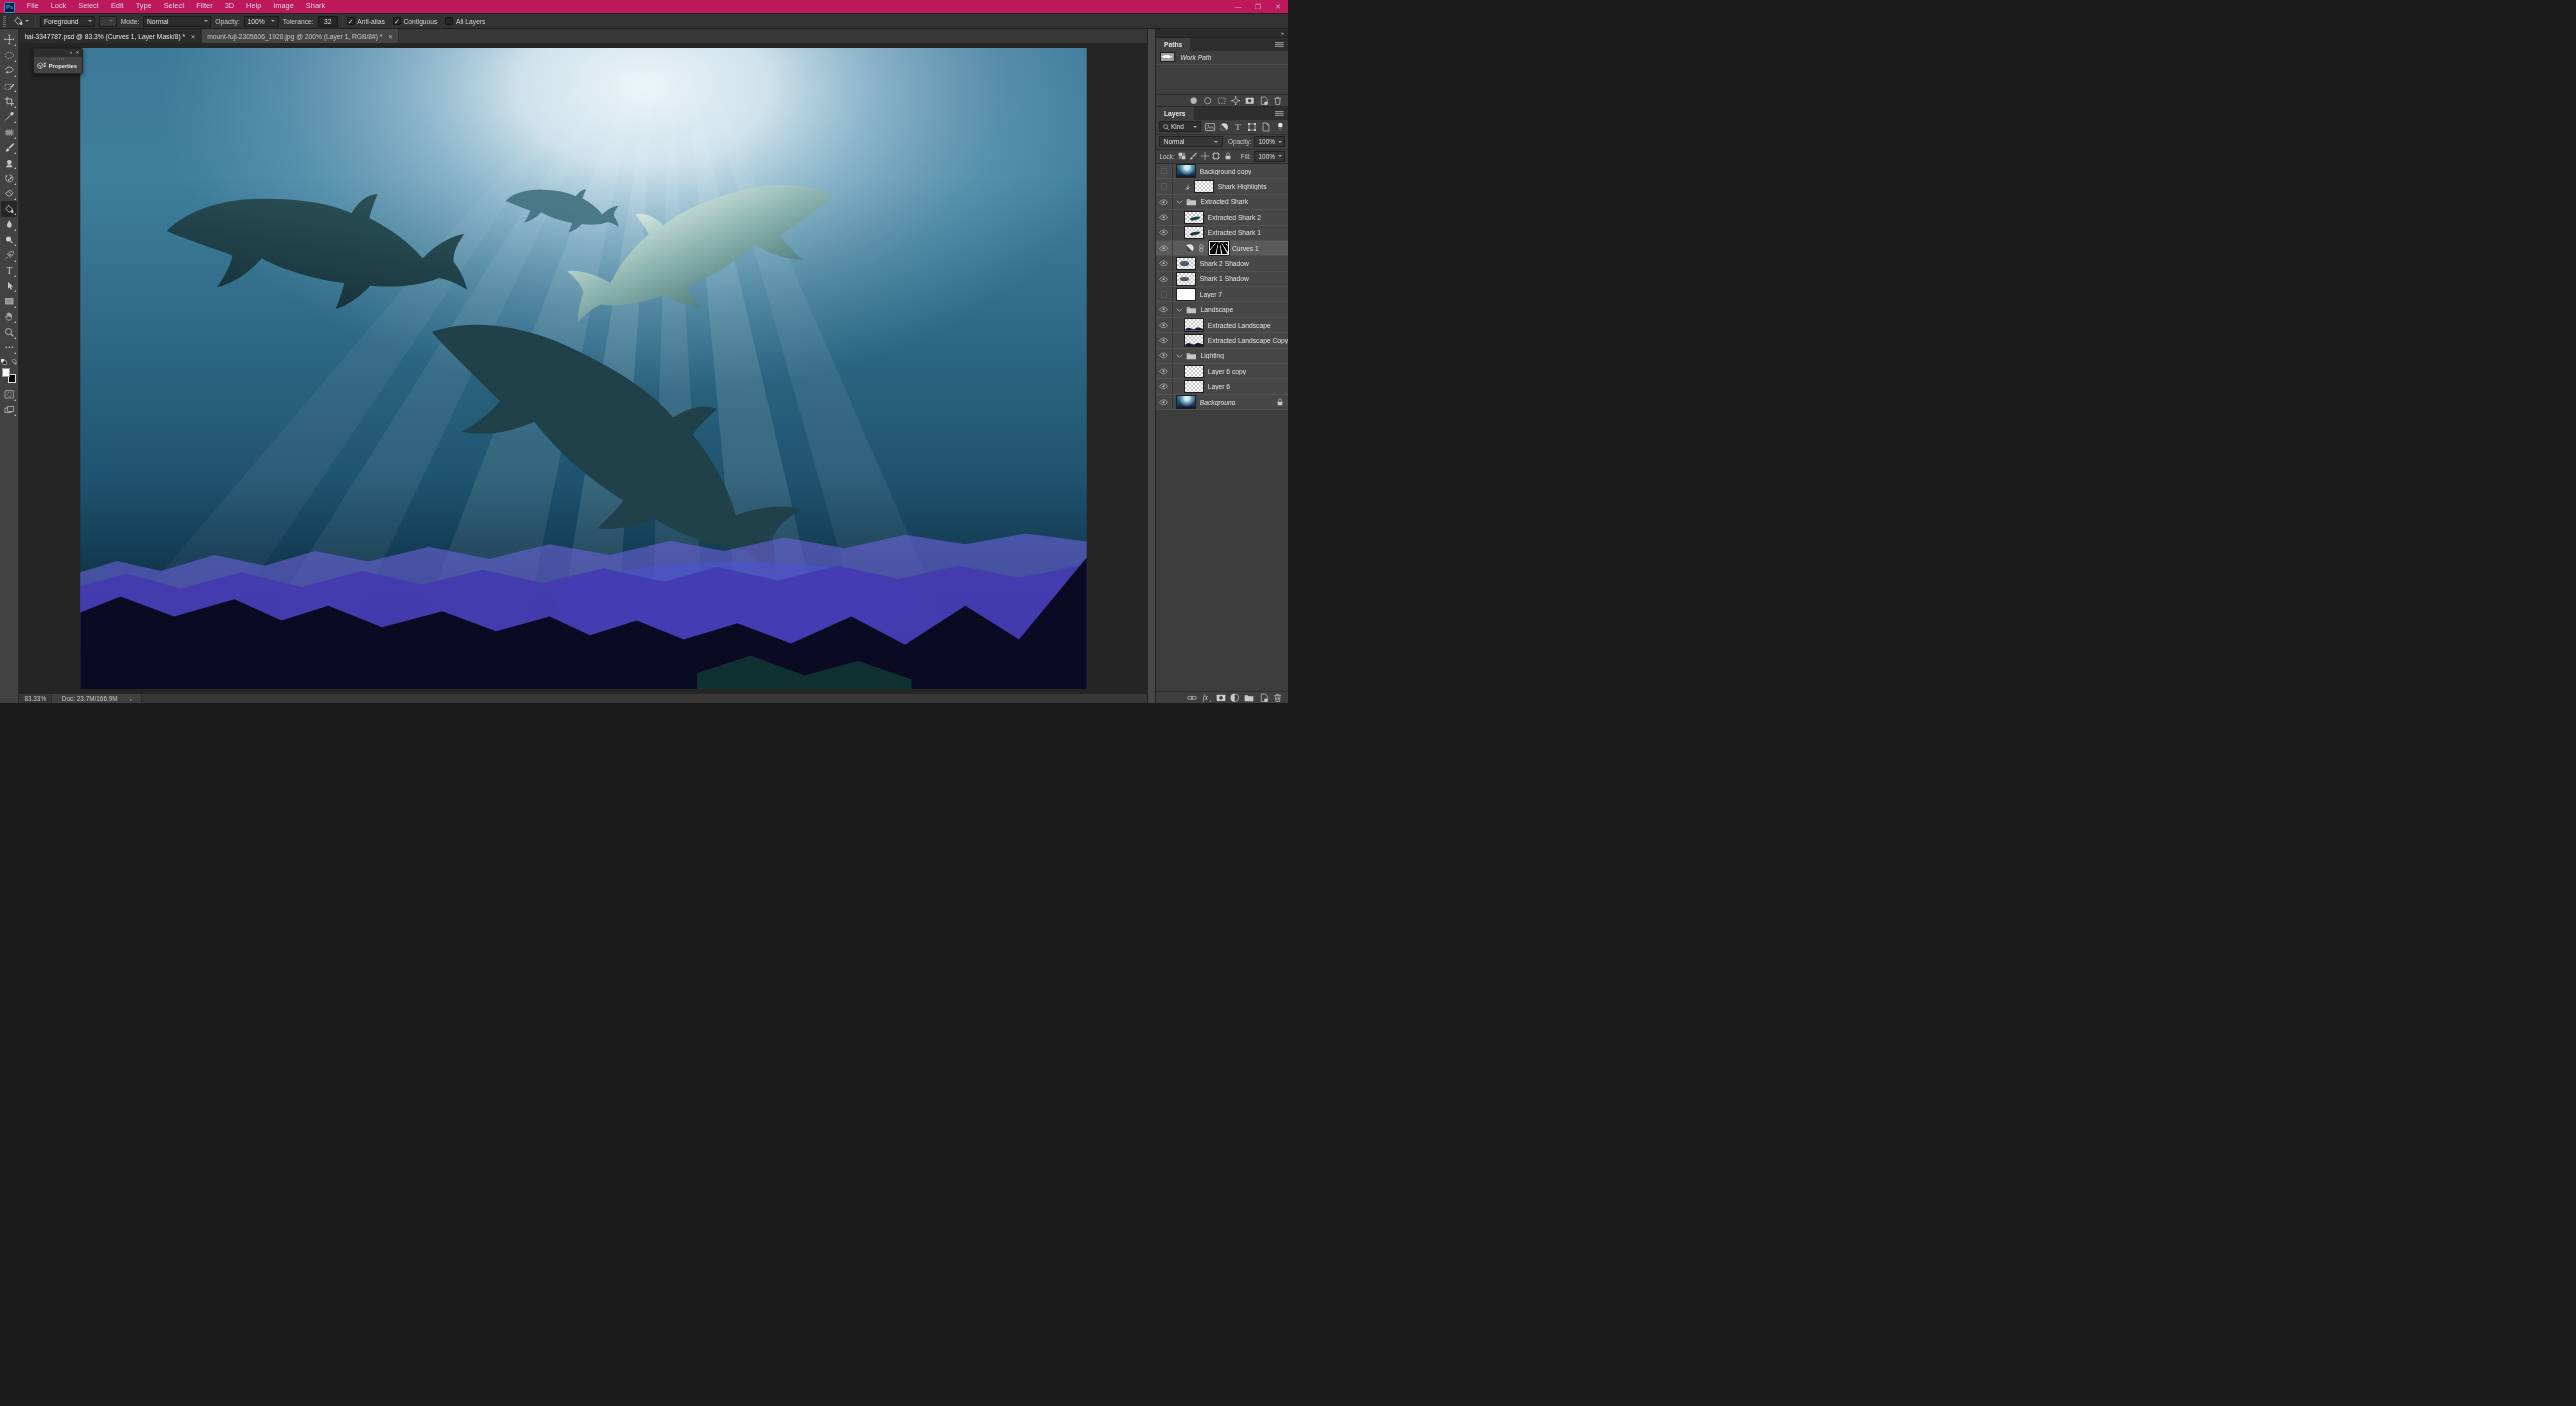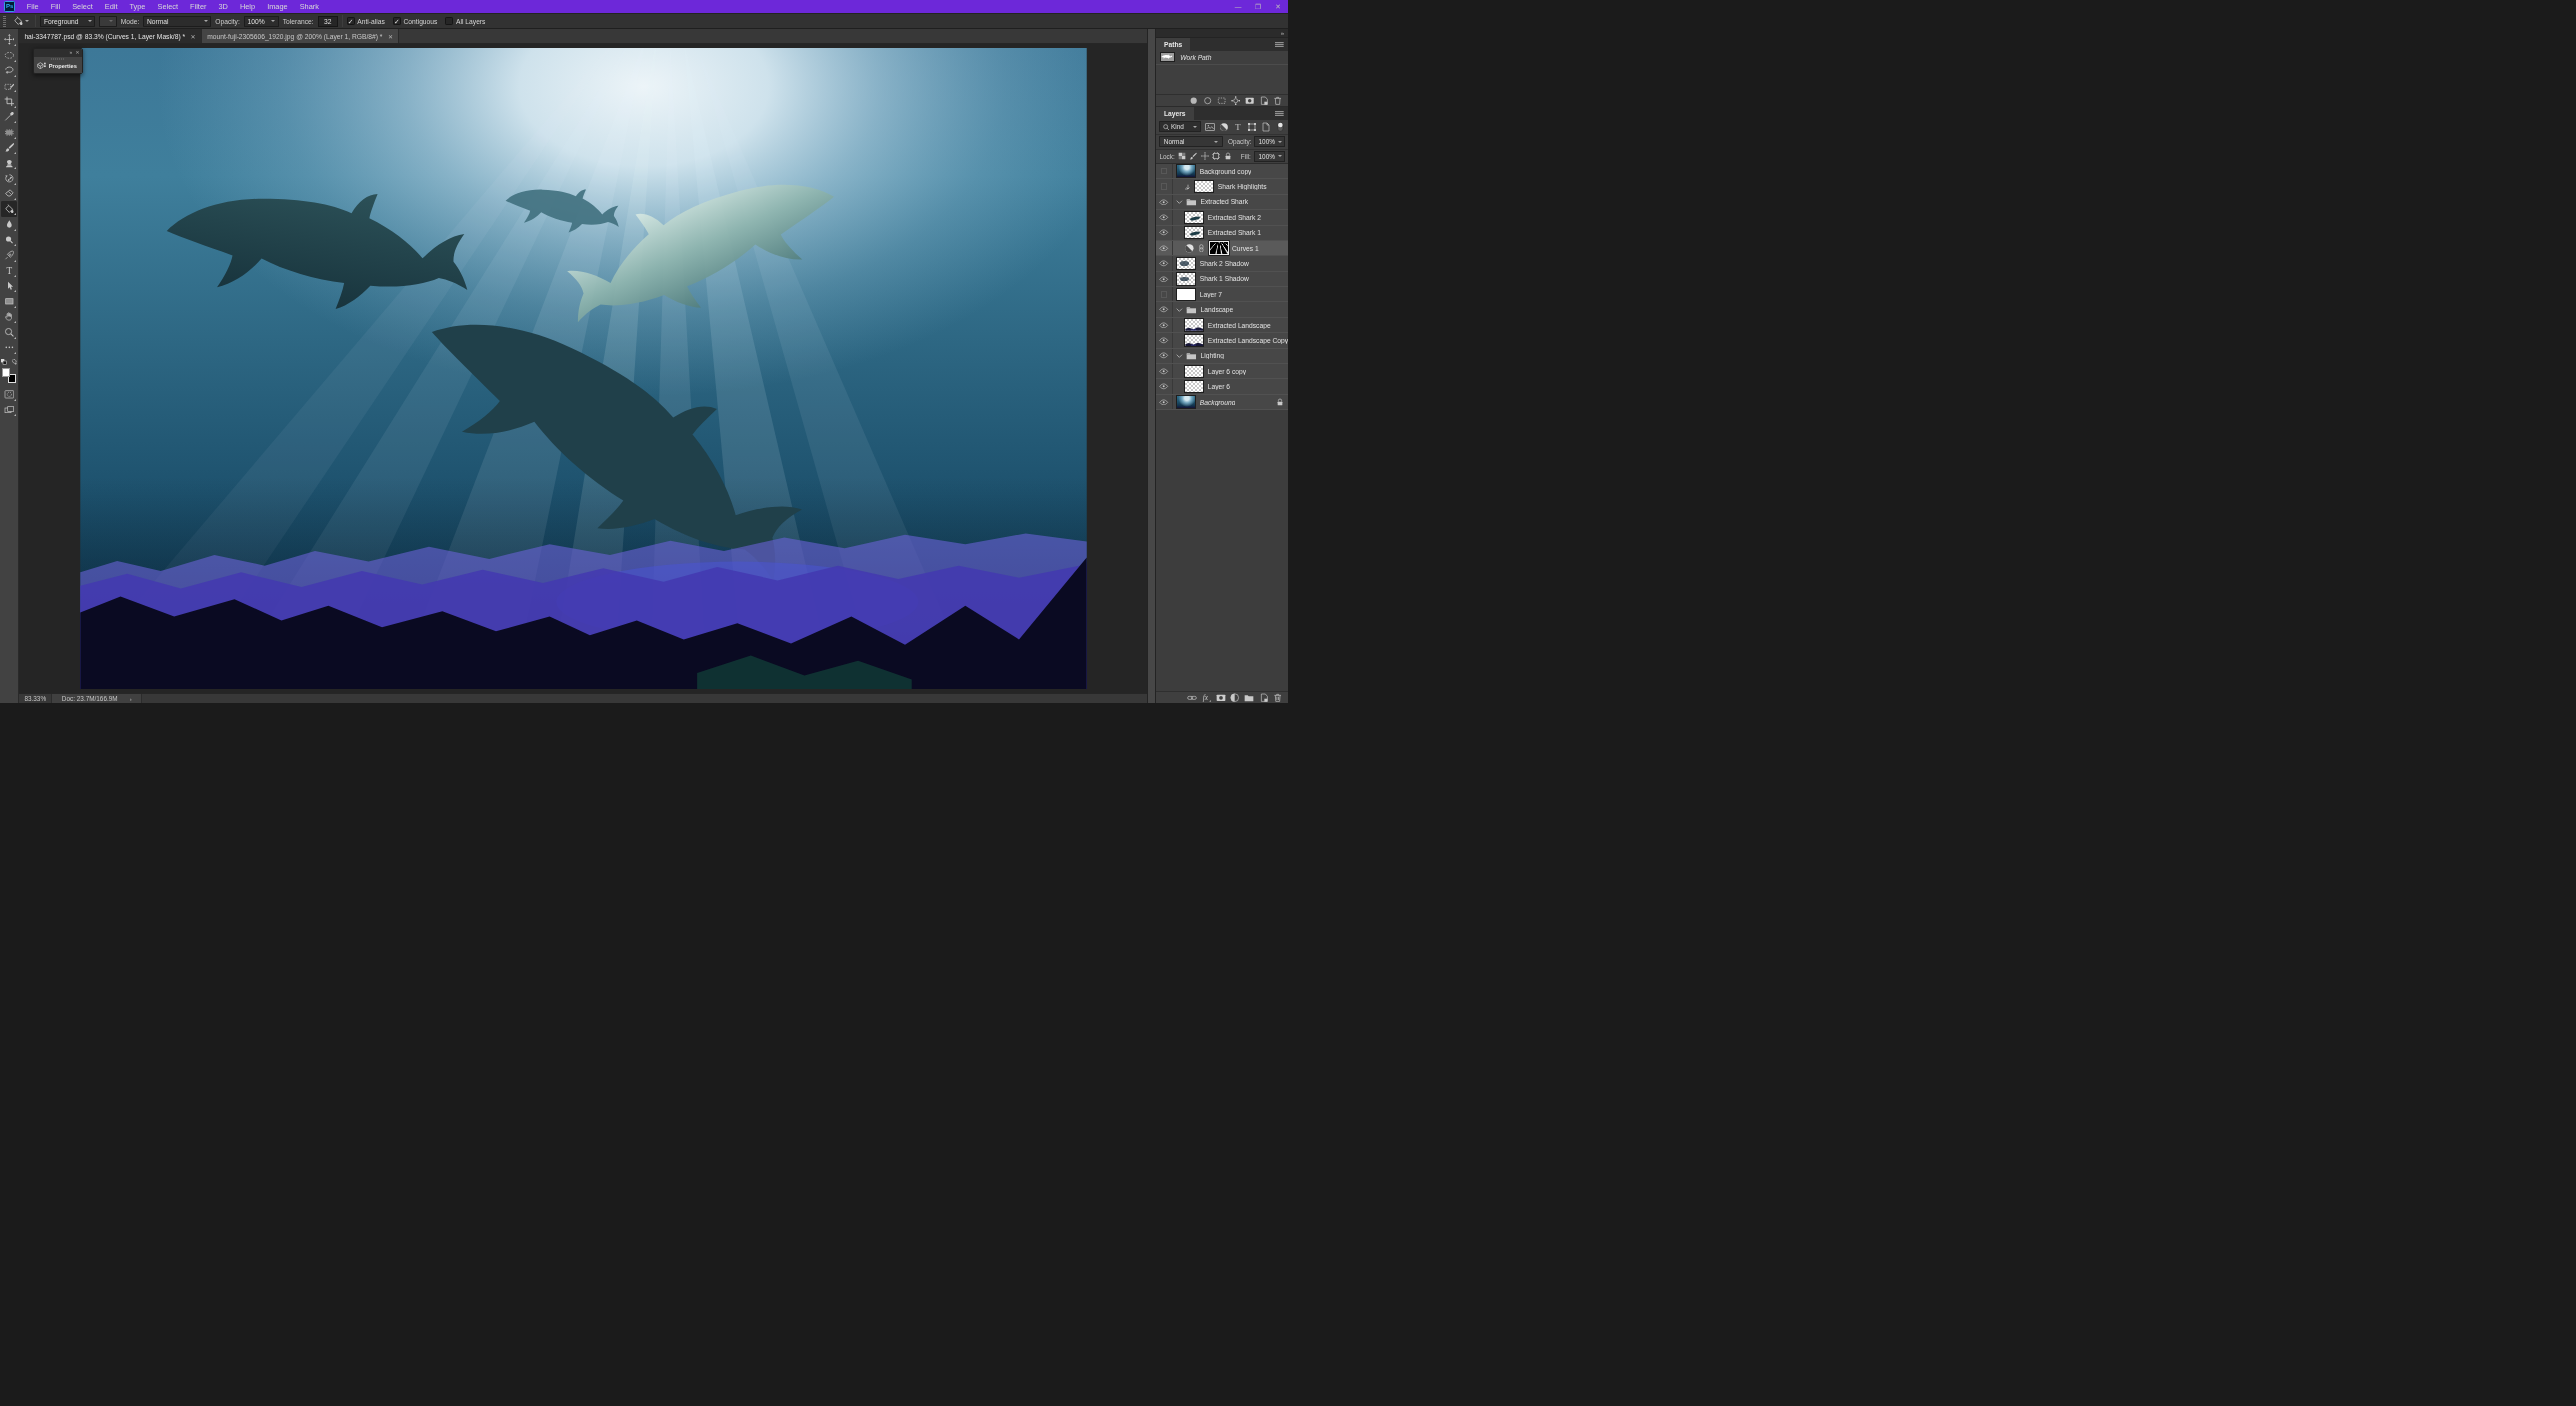--- a/index.html
+++ b/index.html
@@ -1,20 +1,20 @@
 <!DOCTYPE html>
 <html style="font-size:10.7px"><head>
 <meta charset="utf-8">
 <style>
   html,body{margin:0;padding:0;background:#1b1b1b;}
   *{box-sizing:border-box;user-select:none;}
   #app{position:relative;width:1288px;height:703px;background:#262626;
        font-family:"Liberation Sans",sans-serif;color:#d8d8d8;overflow:hidden;}
   
-  #menubar{height:14px;background:#6d28d9;border-bottom:0.7px solid #232323;display:flex;align-items:center;}
+  #menubar{height:14px;background:#be185d;border-bottom:0.7px solid #232323;display:flex;align-items:flex-end;}
   #ps-logo{width:11.4px;height:11.4px;margin:0 5.4px 0 4px;background:#001e36;border:0.7px solid #2f9fe0;border-radius:1.3px;
            color:#31a8ff;font-size:6px;font-weight:bold;display:flex;align-items:center;justify-content:center;}
   .menu-item{font-size:7.4px;padding:0 6px;line-height:14px;color:#d8d8d8;cursor:default;}
   #win-controls{margin-left:auto;display:flex;}
   .win-btn{width:20px;text-align:center;font-size:6.7px;color:#bdbdbd;line-height:13.4px;}
   
   #optionsbar{height:15.4px;background:#323232;border-bottom:0.7px solid #1f1f1f;display:flex;align-items:center;gap:4px;padding-left:1.3px;}
   .grip{width:3.4px;height:10.7px;background:repeating-linear-gradient(#6d6d6d 0 0.7px,transparent 0.7px 2px);margin:0 1.3px;}
   .ob-sep{width:0.7px;height:12px;background:#262626;border-right:0.7px solid #3e3e3e;}
   .ob-label{font-size:6.7px;color:#cfcfcf;}
@@ -120,21 +120,21 @@
 </style>
 </head>
 <body>
 
 <div id="app">
 
   <div id="menubar">
     <div id="ps-logo">Ps</div>
     <div id="menu-items" style="display: flex;">
         <span class="menu-item">File</span>
-        <span class="menu-item">Fill</span>
+        <span class="menu-item">Lock</span>
         <span class="menu-item">Select</span>
         <span class="menu-item">Edit</span>
         <span class="menu-item">Type</span>
         <span class="menu-item">Select</span>
         <span class="menu-item">Filter</span>
         <span class="menu-item">3D</span>
         <span class="menu-item">Help</span>
         <span class="menu-item">Image</span>
         <span class="menu-item">Shark</span>
       </div>

